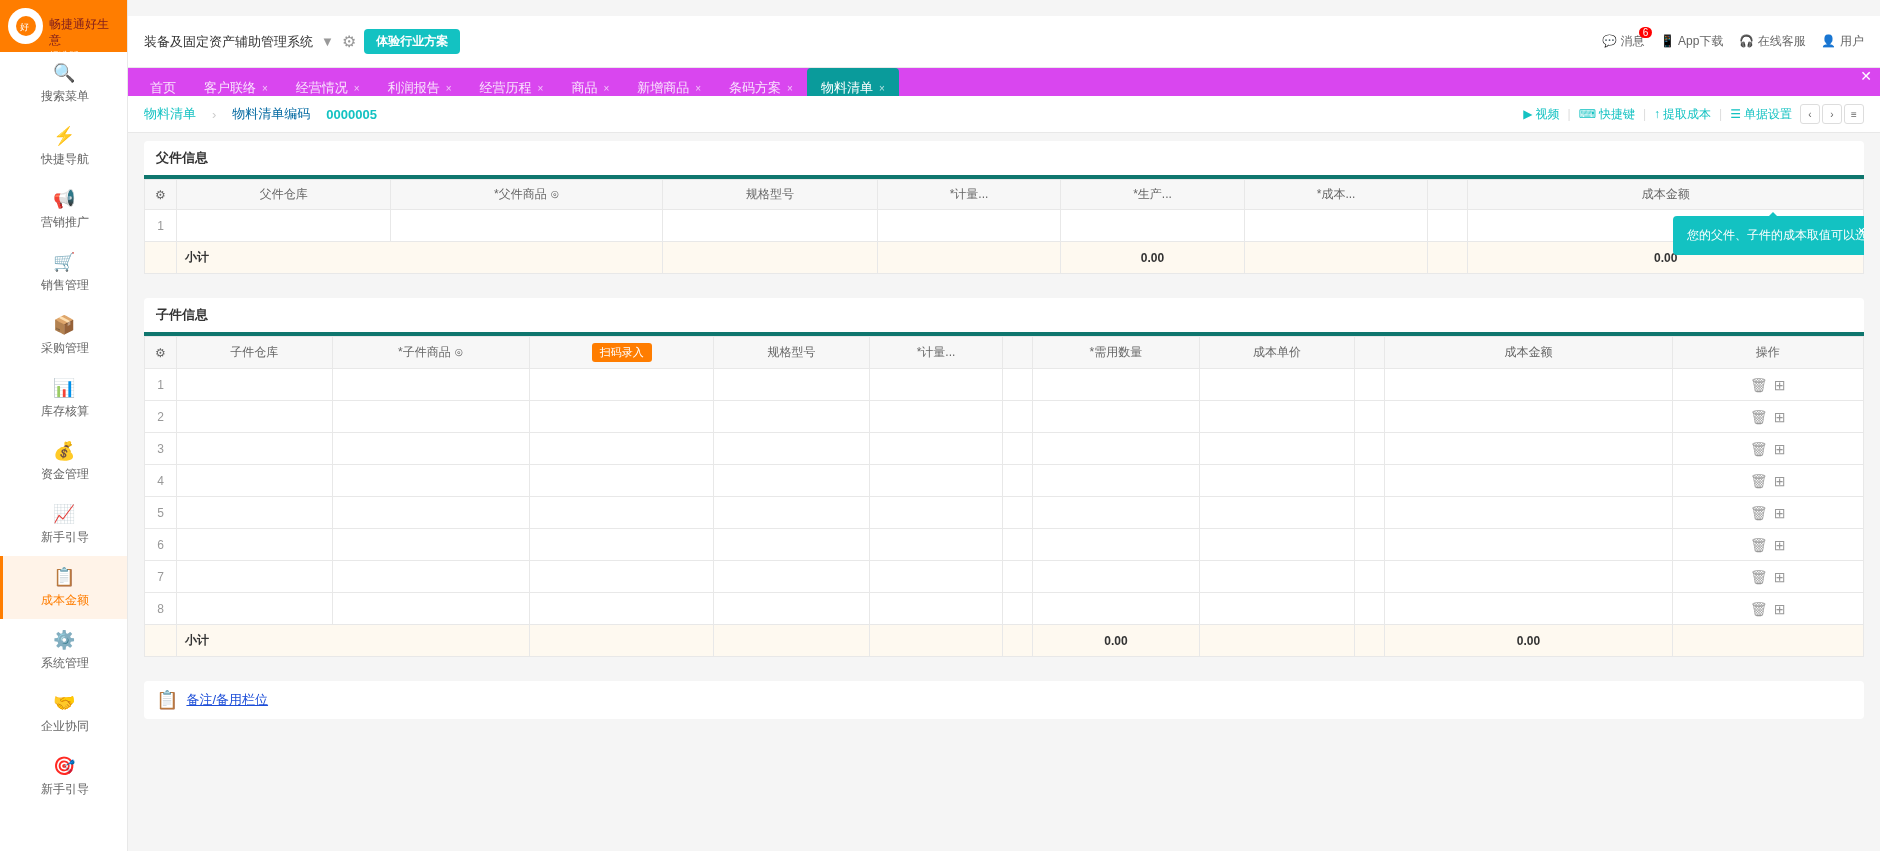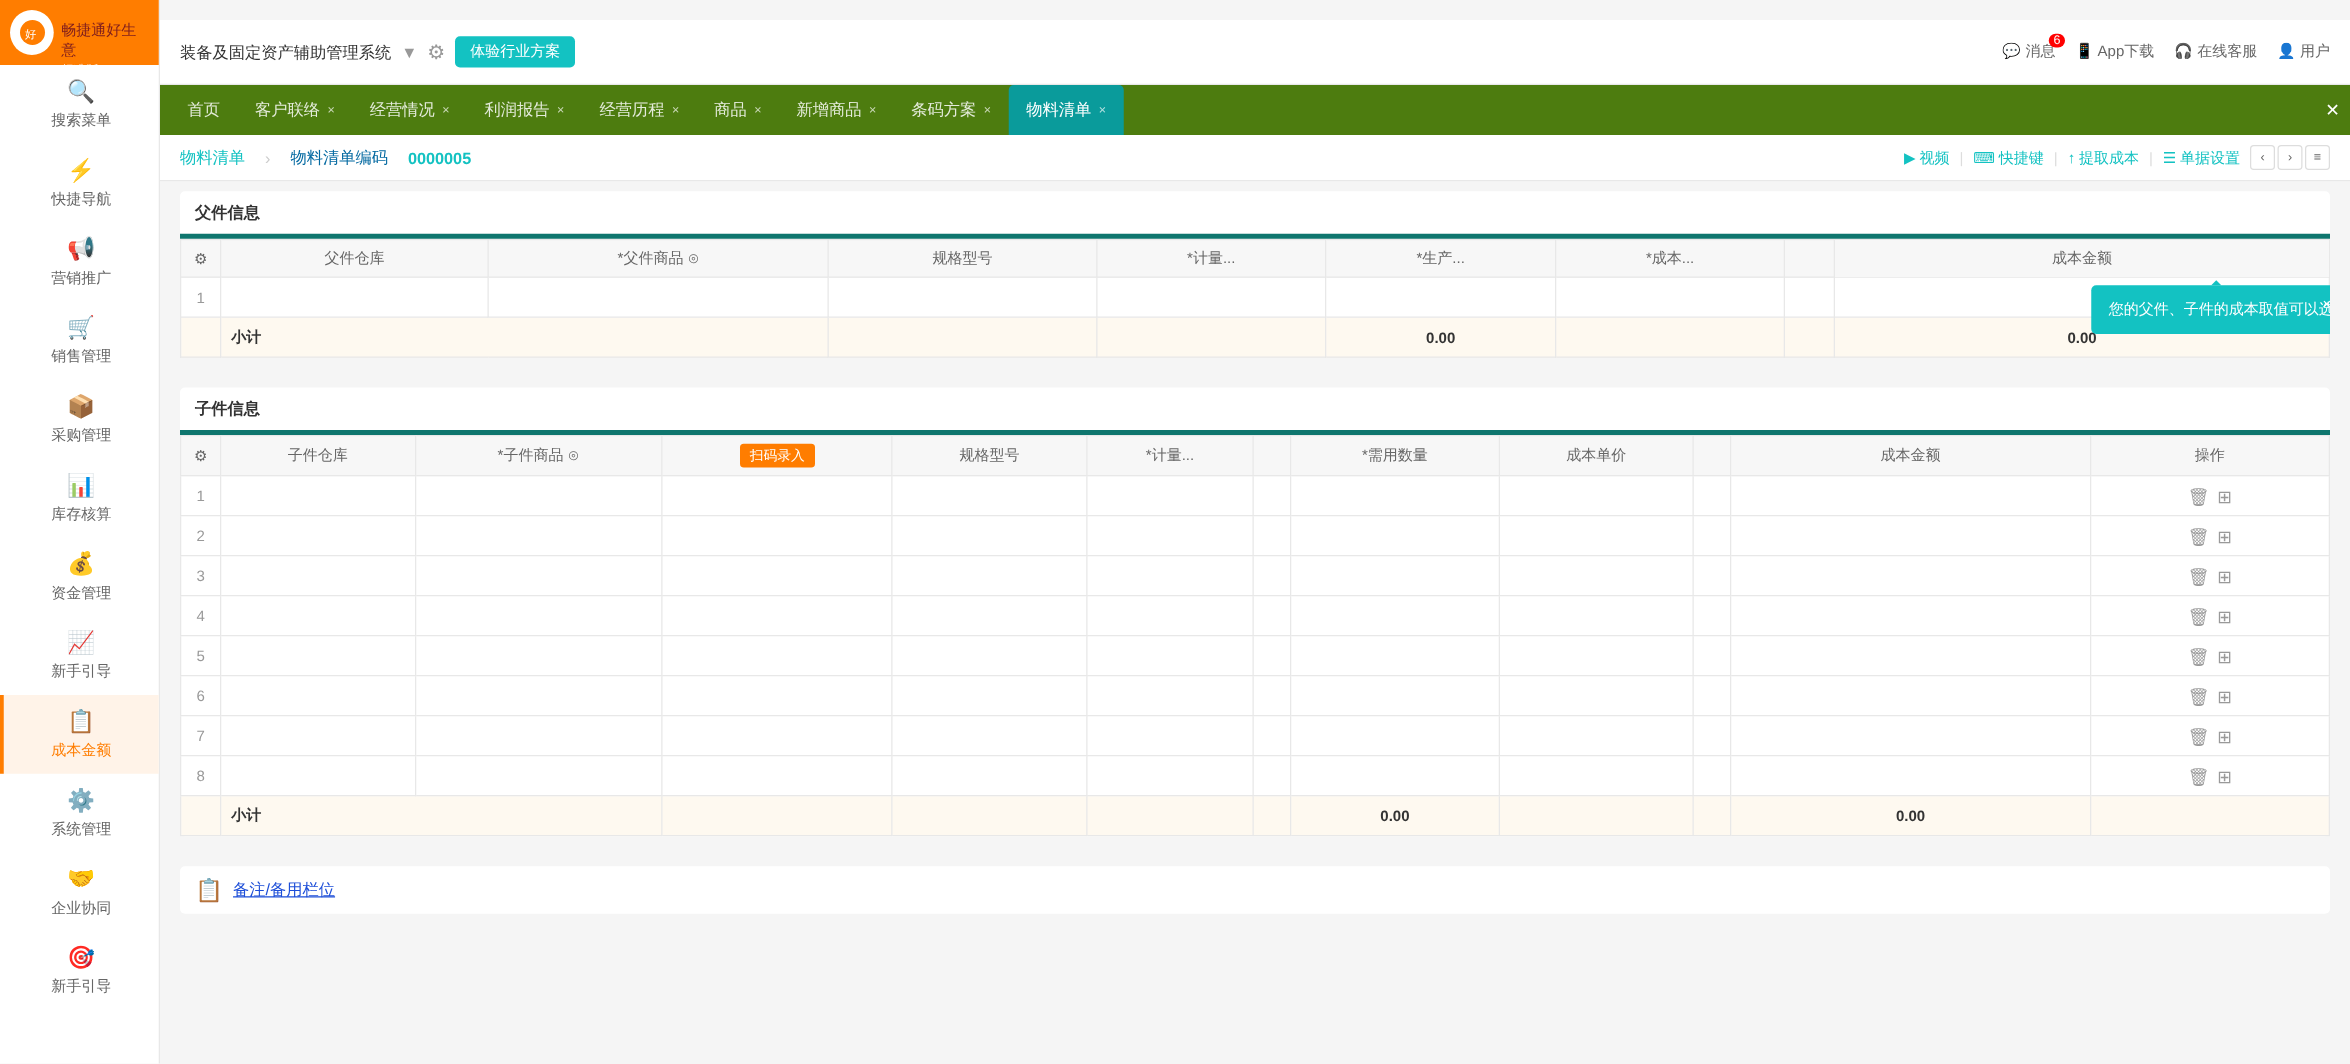--- a/index.html
+++ b/index.html
@@ -16,27 +16,27 @@
     .sidebar-item.active { background: #fff3e8; color: #ff7d00; border-left: 3px solid #ff7d00; }
     .sidebar-item .s-icon { font-size: 18px; }
 
     
     .main { flex: 1; display: flex; flex-direction: column; overflow: hidden; margin-top: 16px; }
 
     
     .top-bar { background: #fff; height: 52px; display: flex; align-items: center; justify-content: space-between; padding: 0 16px; border-bottom: 1px solid #e8e8e8; }
     .top-bar-left { display: flex; align-items: center; gap: 8px; }
     .system-title { font-size: 13px; color: #333; }
-    .top-bar-btn { background: #13c2c2; color: #fff; border: none; border-radius: 4px; padding: 4px 12px; font-size: 12px; cursor: pointer; }
+    .top-bar-btn { background: #13c2c2; color: #fff; border: none; border-radius: 4px; padding: 4px 12px; font-size: 12px; cursor: pointer; font-weight: bold; }
     .top-bar-right { display: flex; align-items: center; gap: 16px; font-size: 12px; color: #666; }
     .top-bar-right .badge { position: relative; display: inline-block; }
     .top-bar-right .badge-num { position: absolute; top: -6px; right: -8px; background: red; color: #fff; border-radius: 10px; font-size: 10px; padding: 0 4px; }
 
     
-    .tab-bar { background: #4d7c0f; display: flex; align-items: center; padding: 0 8px; height: 40px; overflow: hidden; }
+    .tab-bar { background: #d946ef; display: flex; padding: 0 8px; height: 28px; overflow: hidden; }
     .tab { padding: 0 14px; height: 40px; display: flex; align-items: center; gap: 4px; cursor: pointer; color: rgba(255,255,255,0.85); font-size: 13px; white-space: nowrap; }
     .tab.active { background: #0a9b9b; color: #fff; border-radius: 4px 4px 0 0; }
     .tab .close-x { font-size: 10px; color: rgba(255,255,255,0.7); margin-left: 2px; }
     .tab-close-all { margin-left: auto; color: #fff; cursor: pointer; font-size: 14px; }
 
     
     .content { flex: 1; background: #f5f5f5; overflow: hidden; display: flex; flex-direction: column; }
 
     
     .page-header { background: #fff; padding: 8px 16px; display: flex; align-items: center; gap: 16px; border-bottom: 1px solid #e8e8e8; }

